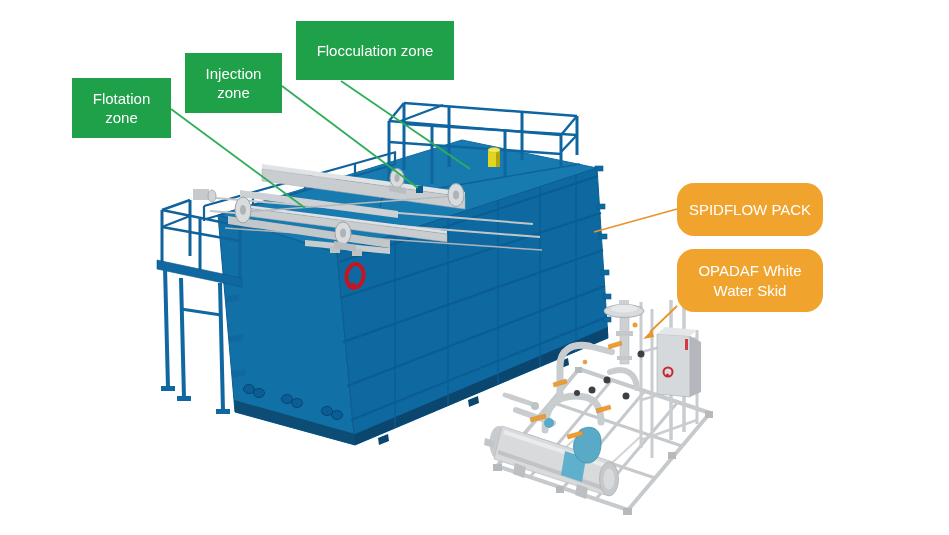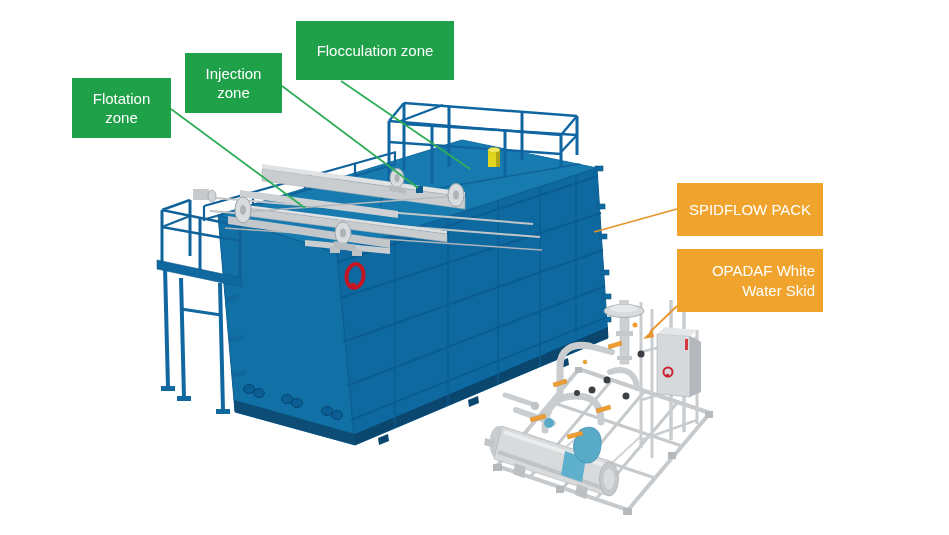--- a/index.html
+++ b/index.html
@@ -8,21 +8,21 @@
     background:var(--background,#ffffff);
     font-family:"Liberation Sans",sans-serif;
   }
   .stage svg{position:absolute;left:0;top:0;}
   .callout{
     position:absolute;display:flex;align-items:center;justify-content:center;
     text-align:center;color:var(--label-text,#ffffff);
     font-size:15px;line-height:1.28;padding:4px 8px;box-sizing:border-box;
   }
   .callout.green{background:var(--label-green,#1fa14a);}
-  .callout.orange{background:var(--label-orange,#f0a42e);}
+  .callout.orange{background:var(--label-orange,#f0a42e);border-radius:17px;}
   .green-line{stroke:var(--line-green,#2fae59);stroke-width:1.8;fill:none;}
   .orange-line{stroke:var(--line-orange,#e8932c);stroke-width:1.8;fill:none;}
   .orange-fill{fill:var(--line-orange,#e8932c);}
   .logo-stroke{stroke:var(--logo-red,#c31622);}
   .logo-fill{fill:var(--logo-red,#c31622);}
 </style>
 </head>
 <body>
 
 <div class="stage">
@@ -300,17 +300,17 @@
 </div>
 
 <div class="callout green" style="left:296px;top:21px;width:158px;height:59px;">
   <span>Flocculation zone</span>
 </div>
 
 <div class="callout orange" style="left:677px;top:183px;width:146px;height:53px;">
   <span>SPIDFLOW PACK</span>
 </div>
 
-<div class="callout orange" style="left:677px;top:249px;width:146px;height:63px;text-align:right;">
+<div class="callout orange" style="left:677px;top:249px;width:146px;height:63px;">
   <span>OPADAF White Water Skid</span>
 </div>
 
 </div>
 
 </body></html>

